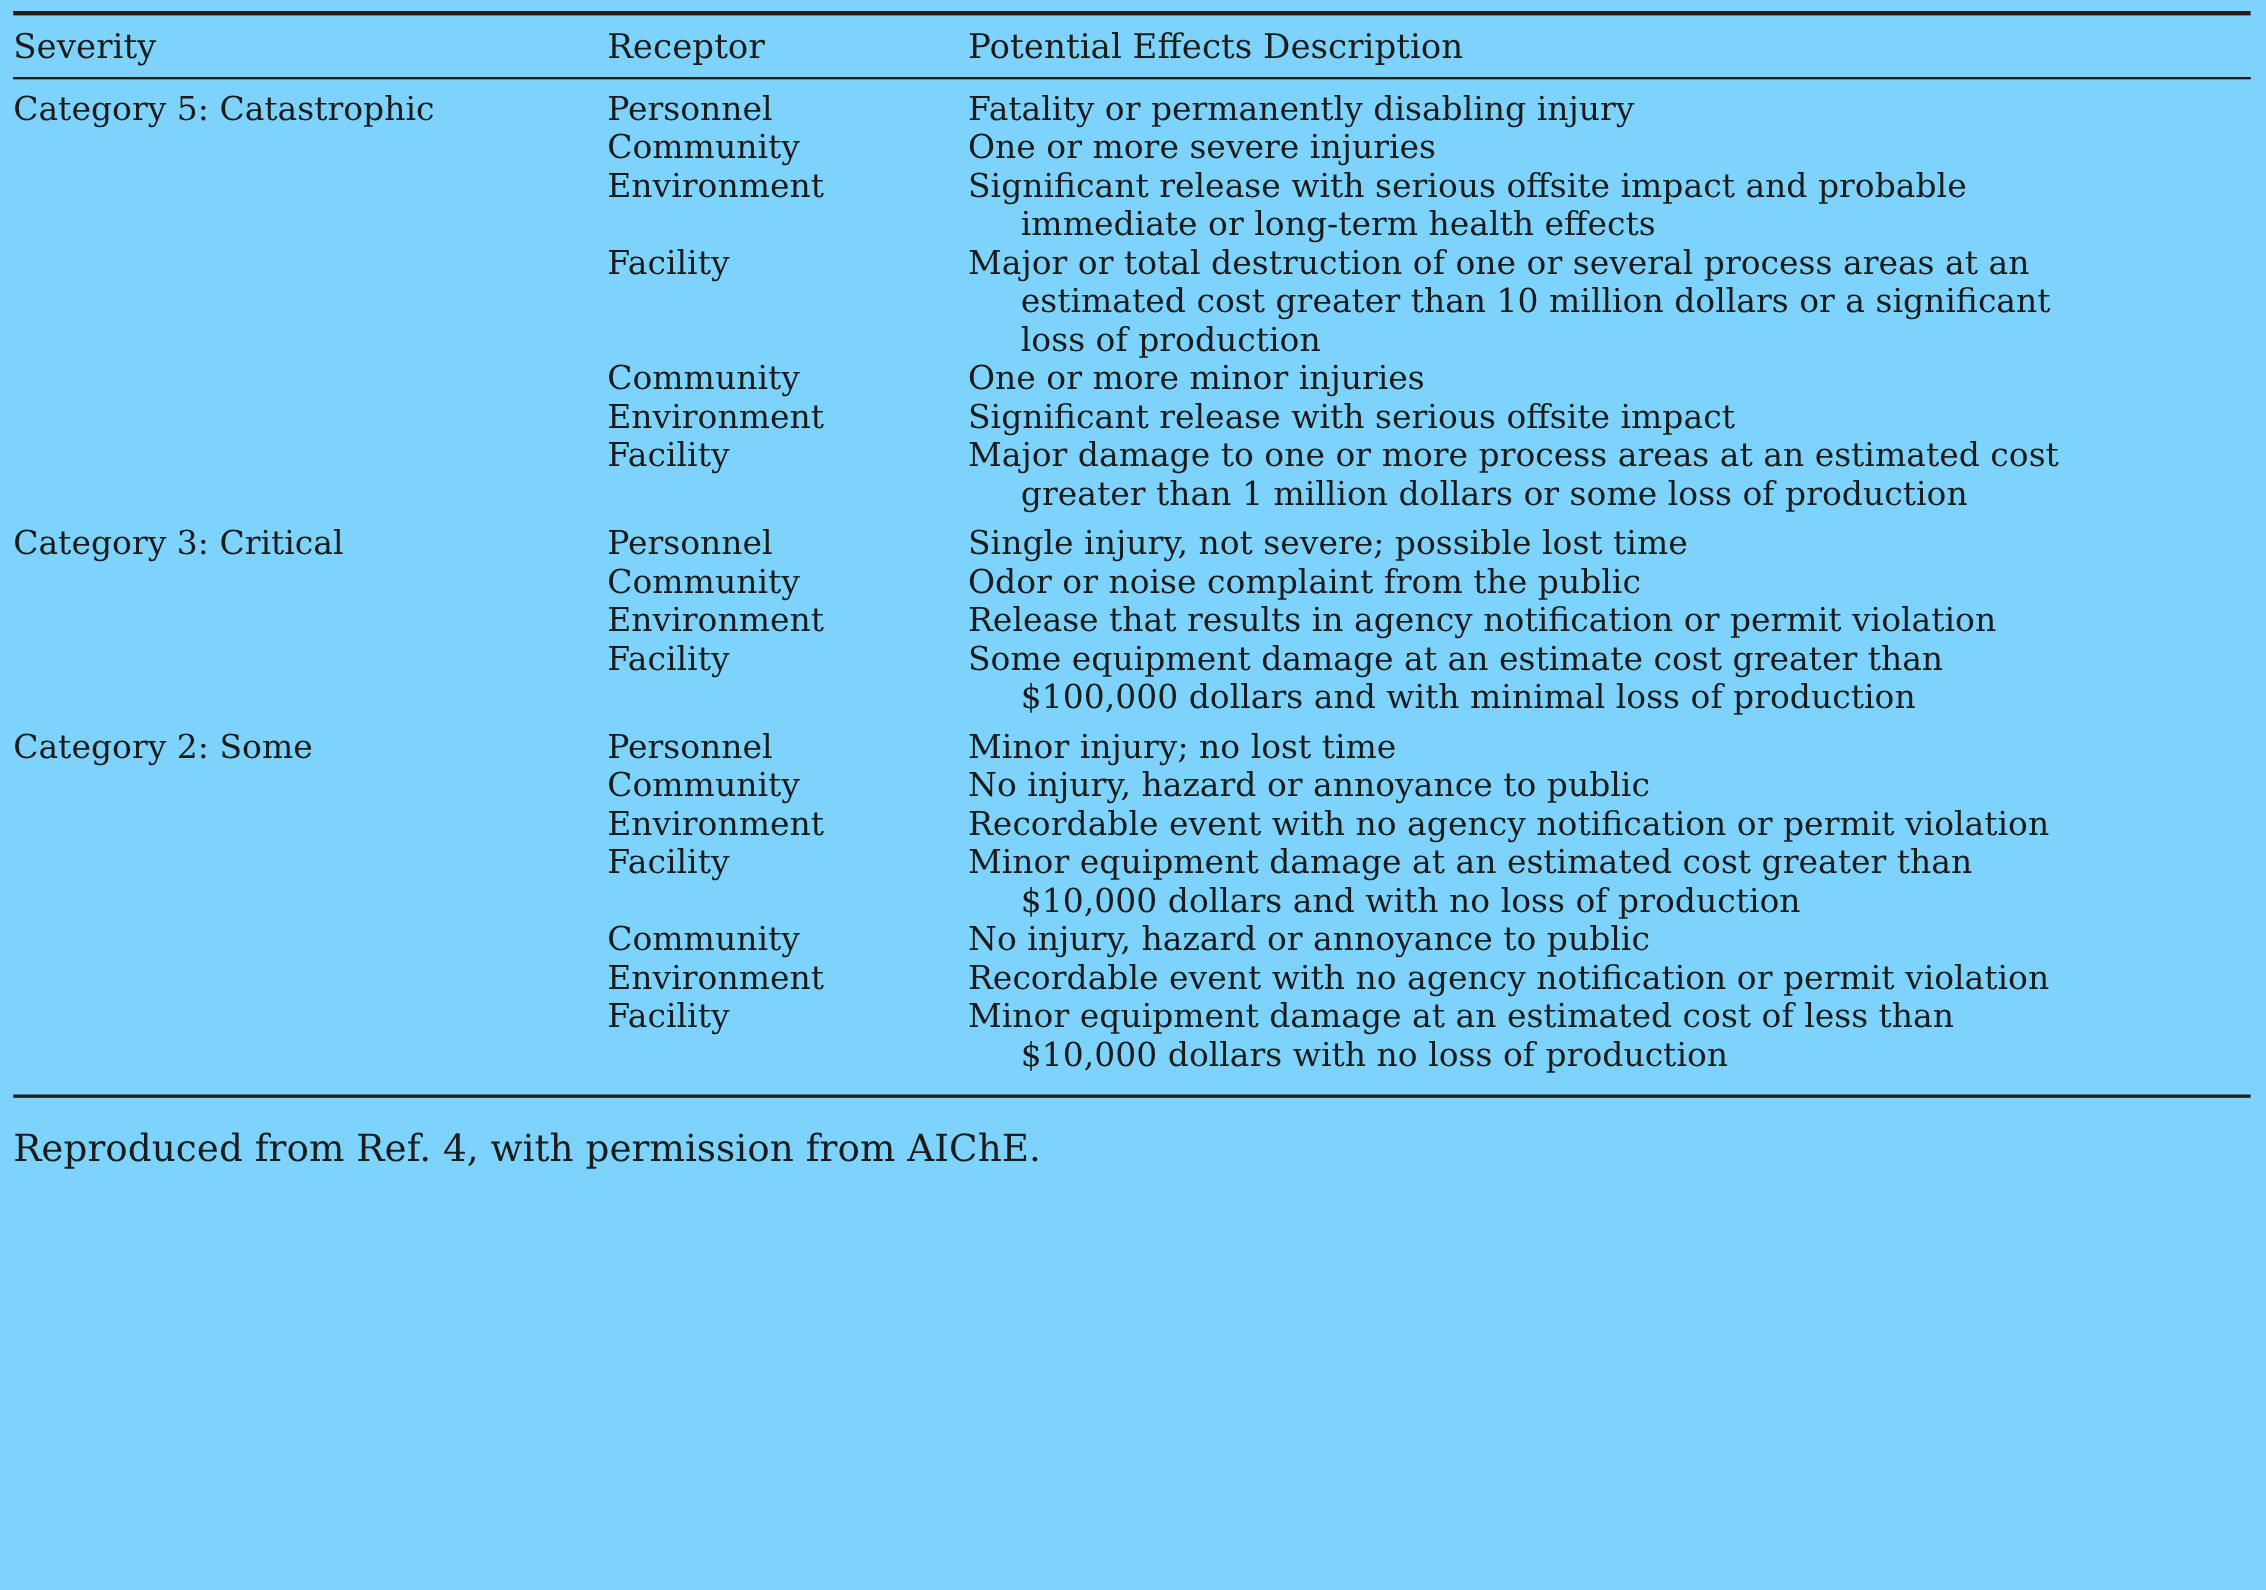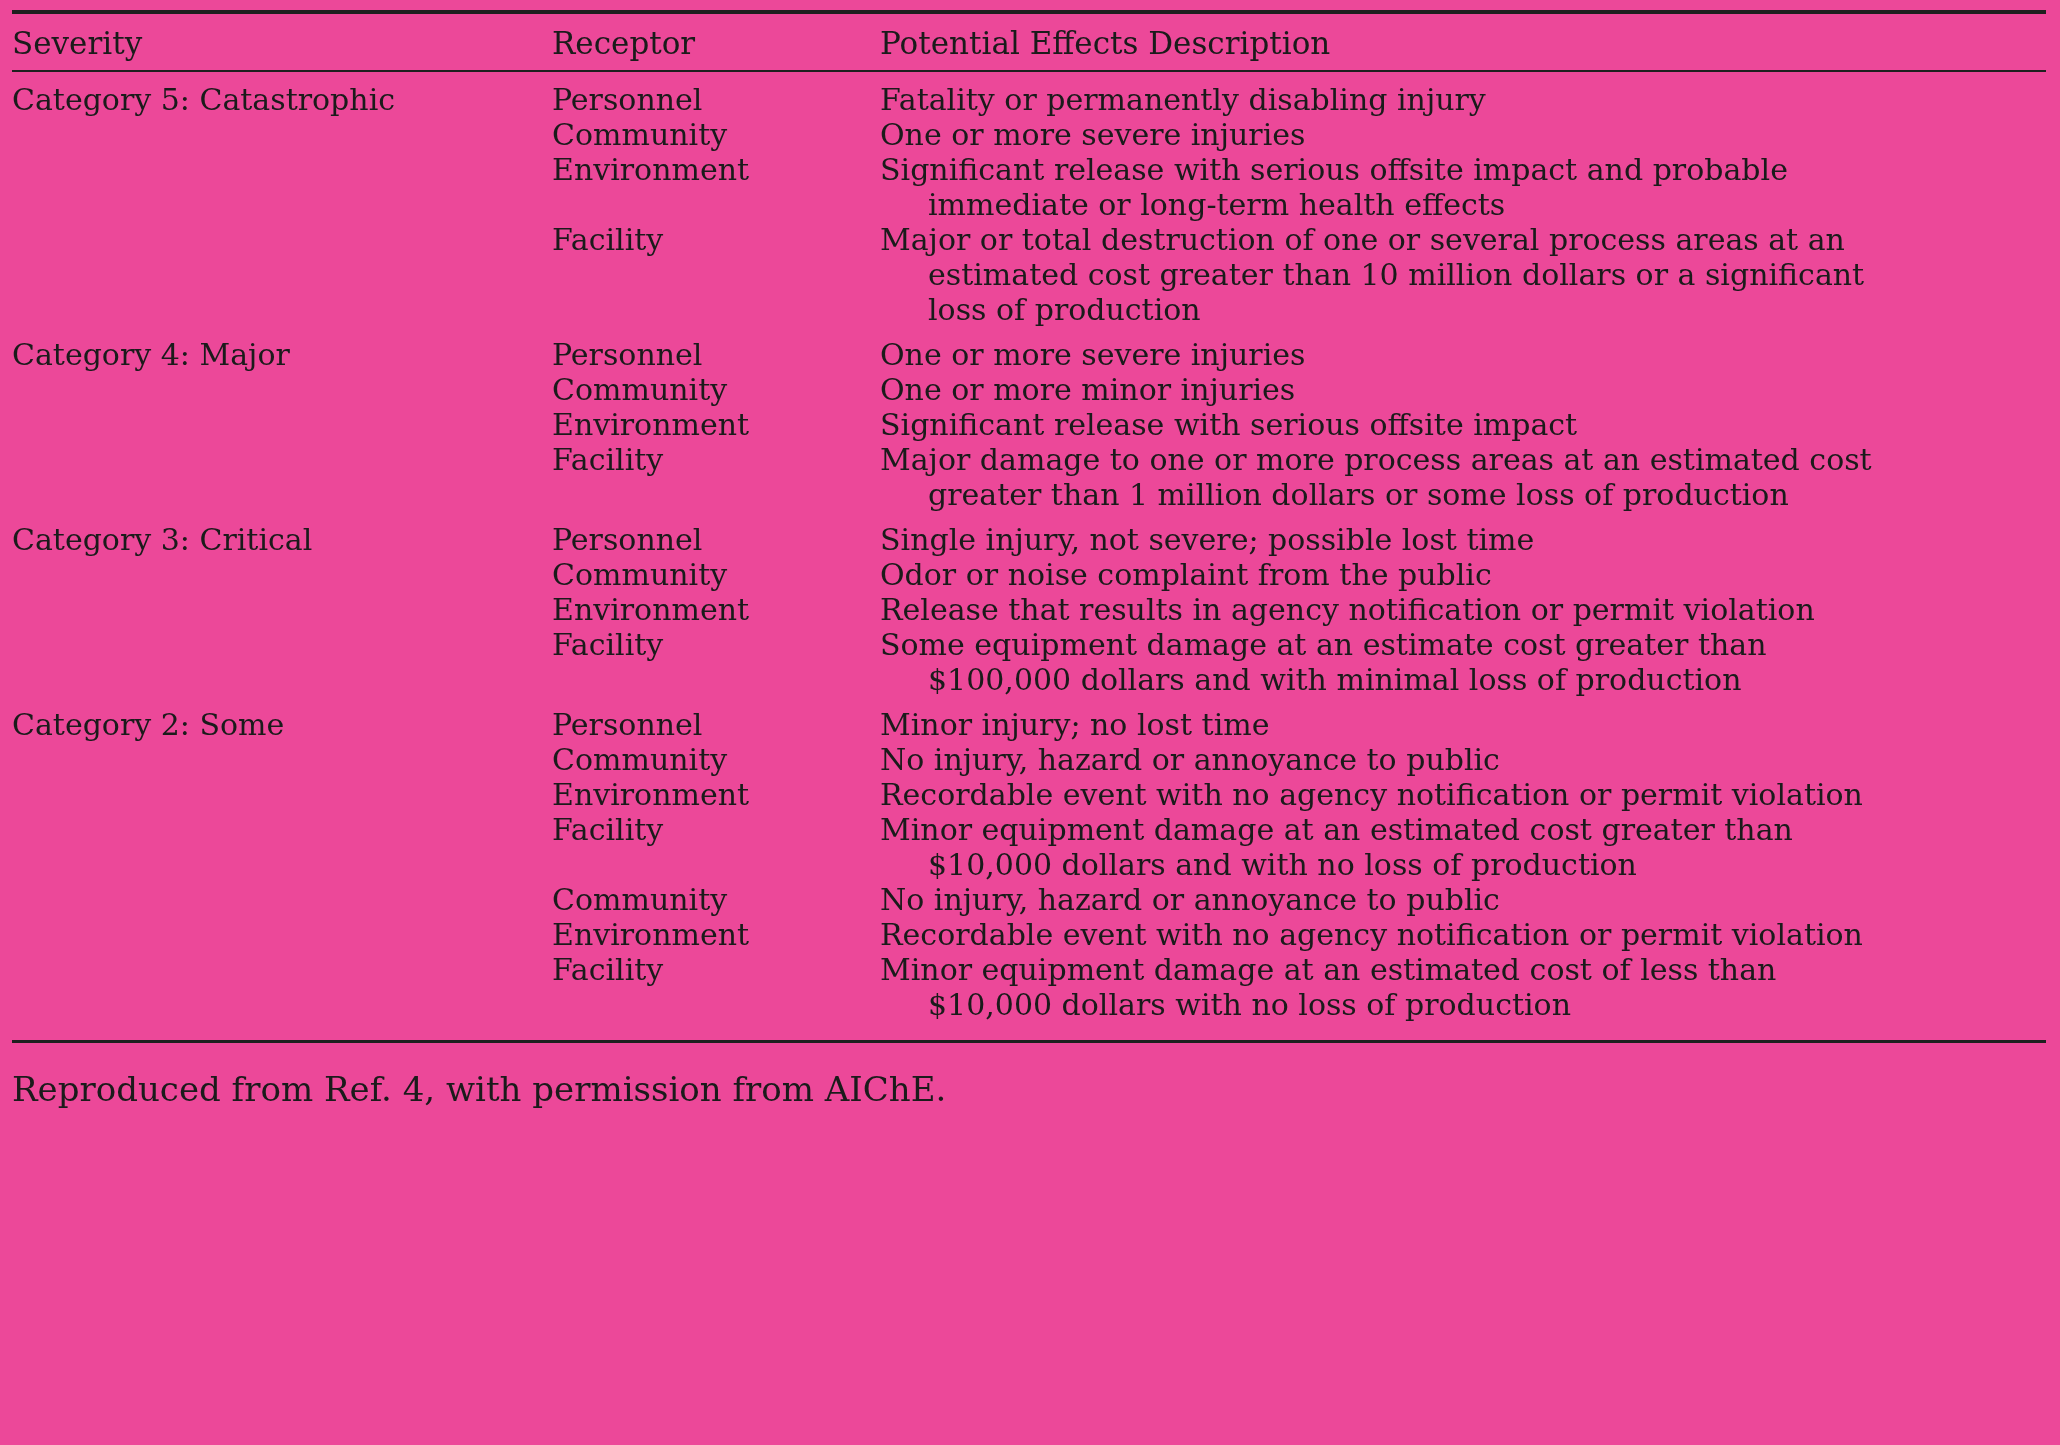--- a/index.html
+++ b/index.html
@@ -5,21 +5,21 @@
   html, body {
     margin: 0;
     padding: 0;
     background: #ffffff;
   }
   .page {
     position: relative;
     width: 2060px;
     height: 1445px;
     box-sizing: border-box;
-    background: #ec4899;
+    background: #7dd3fc;
     color: #1b1b1b;
     font-family: "DejaVu Serif", "Liberation Serif", serif;
     padding: 10px 14px 0 12px;
     overflow: hidden;
   }
   .table-wrap {
     border-top: 4px solid #1f1f1f;
     border-bottom: 3px solid #1f1f1f;
     padding-bottom: 18px;
   }
@@ -96,25 +96,20 @@
             <td class="desc">Significant release with serious offsite impact and probable
 immediate or long-term health effects</td>
           </tr>
           <tr>
             <td class="sev"></td>
             <td class="rec">Facility</td>
             <td class="desc">Major or total destruction of one or several process areas at an
 estimated cost greater than 10 million dollars or a significant
 loss of production</td>
           </tr>
-          <tr class="cat-first">
-            <td class="sev">Category 4: Major</td>
-            <td class="rec">Personnel</td>
-            <td class="desc">One or more severe injuries</td>
-          </tr>
           <tr>
             <td class="sev"></td>
             <td class="rec">Community</td>
             <td class="desc">One or more minor injuries</td>
           </tr>
           <tr>
             <td class="sev"></td>
             <td class="rec">Environment</td>
             <td class="desc">Significant release with serious offsite impact</td>
           </tr>

